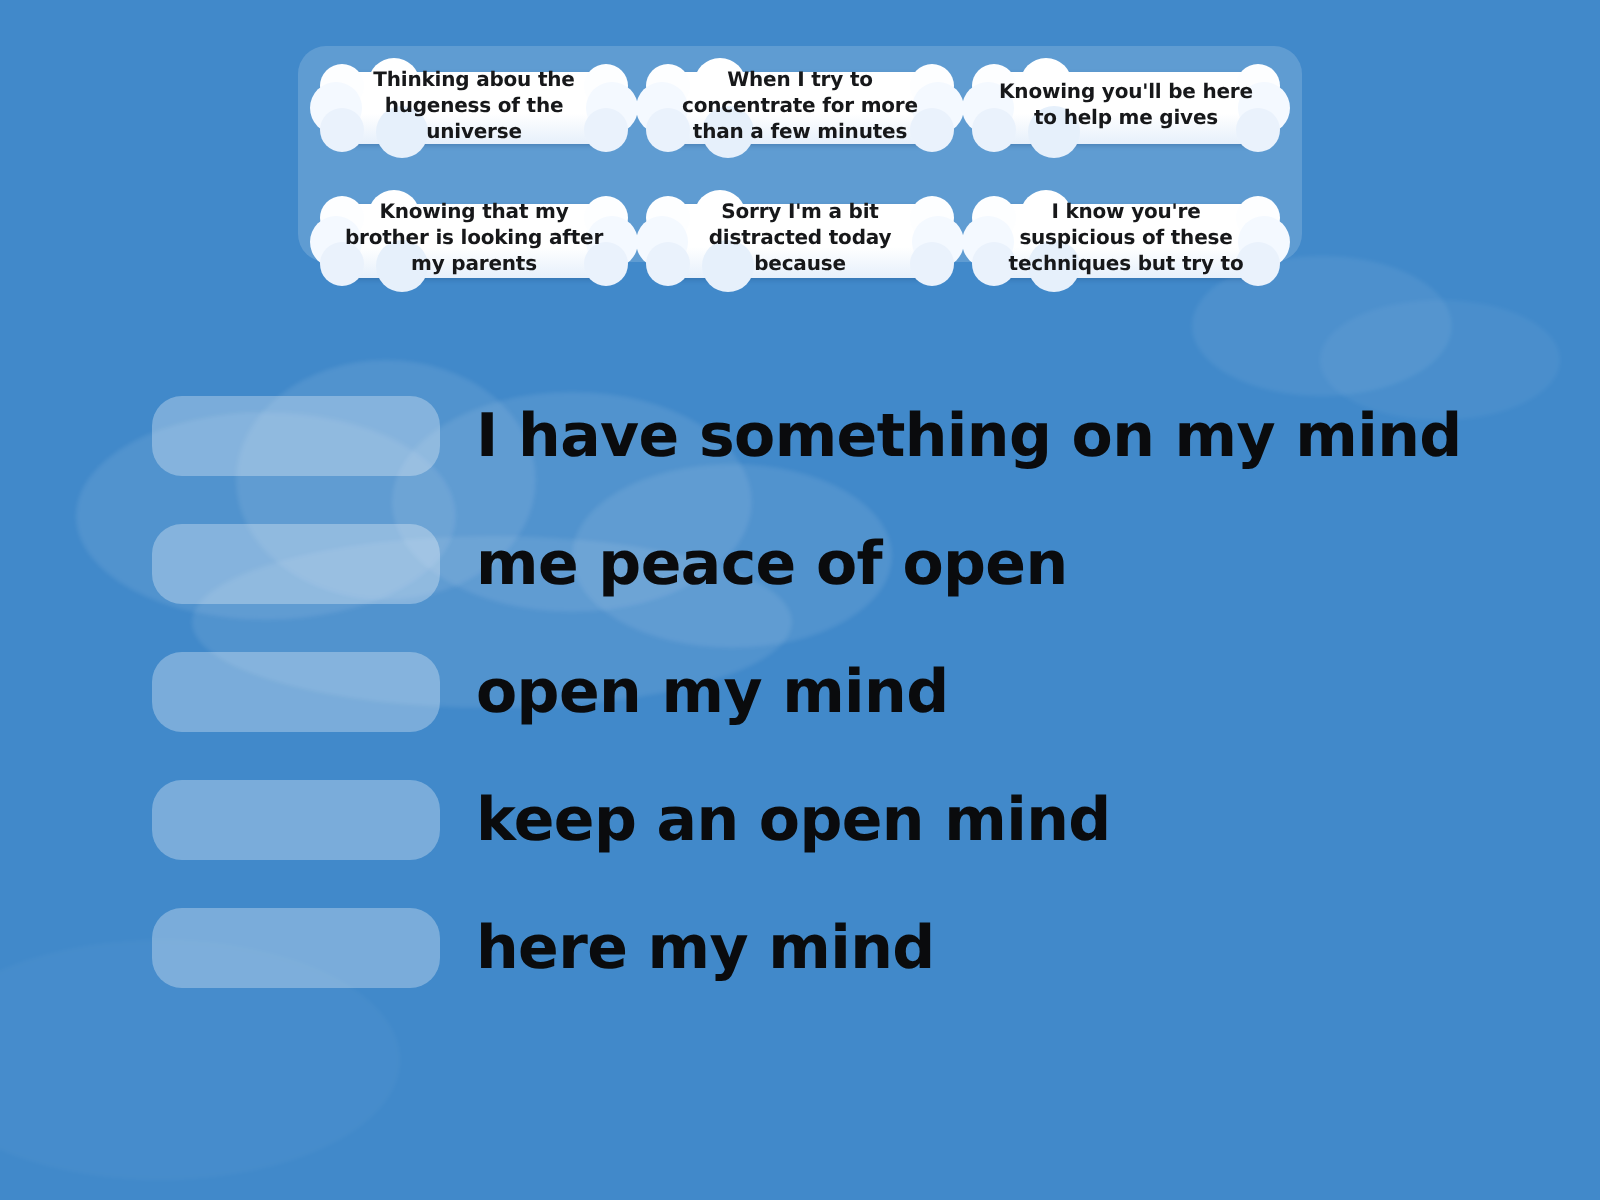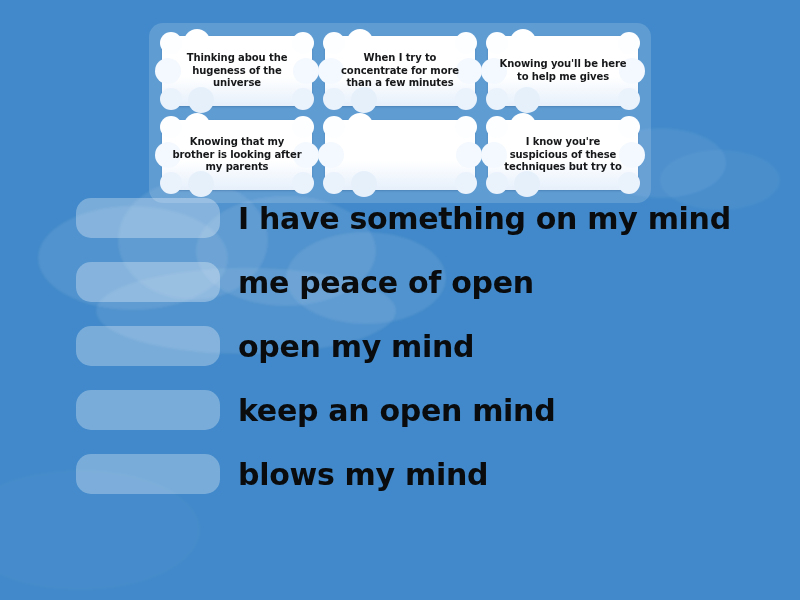--- a/index.html
+++ b/index.html
@@ -37,28 +37,28 @@
   .bg-cloud.b6 { left: 596px; top: 128px; width: 130px; height: 70px;  opacity: .75; }
   .bg-cloud.b7 { left: 660px; top: 150px; width: 120px; height: 60px;  opacity: .55; }
   .bg-cloud.b8 { left: -40px; top: 470px; width: 240px; height: 120px; opacity: .35; }
 
   
   .word-bank {
     position: absolute;
     left: 149px;
     top: 23px;
     width: 502px;
-    height: 180px;
+    height: 108px;
     background: rgba(255,255,255,0.16);
     border-radius: 14px;
     padding: 8px 9px;
     display: grid;
     grid-template-columns: repeat(3, 1fr);
     grid-template-rows: repeat(2, 1fr);
-    gap: 4px 5px;
+    gap: 20px 5px;
   }
 
   
   .cloud-card {
     position: relative;
     display: flex;
     align-items: center;
     justify-content: center;
     text-align: center;
     cursor: grab;
@@ -199,20 +199,21 @@
   <div class="cloud-card">
     <div class="body"></div>
     <div class="bump tl"></div>
     <div class="bump tm"></div>
     <div class="bump tr"></div>
     <div class="bump ml"></div>
     <div class="bump mr"></div>
     <div class="bump bl"></div>
     <div class="bump bm"></div>
     <div class="bump br"></div>
+    <div class="txt">Sorry I'm a bit distracted today because</div>
   </div>
 
   <div class="cloud-card">
     <div class="body"></div>
     <div class="bump tl"></div>
     <div class="bump tm"></div>
     <div class="bump tr"></div>
     <div class="bump ml"></div>
     <div class="bump mr"></div>
     <div class="bump bl"></div>
@@ -241,16 +242,16 @@
     <div class="answer-text">open my mind</div>
   </div>
 
   <div class="answer-row">
     <div class="dropzone"></div>
     <div class="answer-text">keep an open mind</div>
   </div>
 
   <div class="answer-row">
     <div class="dropzone"></div>
-    <div class="answer-text">blows my mind</div>
+    <div class="answer-text">here my mind</div>
   </div>
 
 </div>
 
 </body></html>

